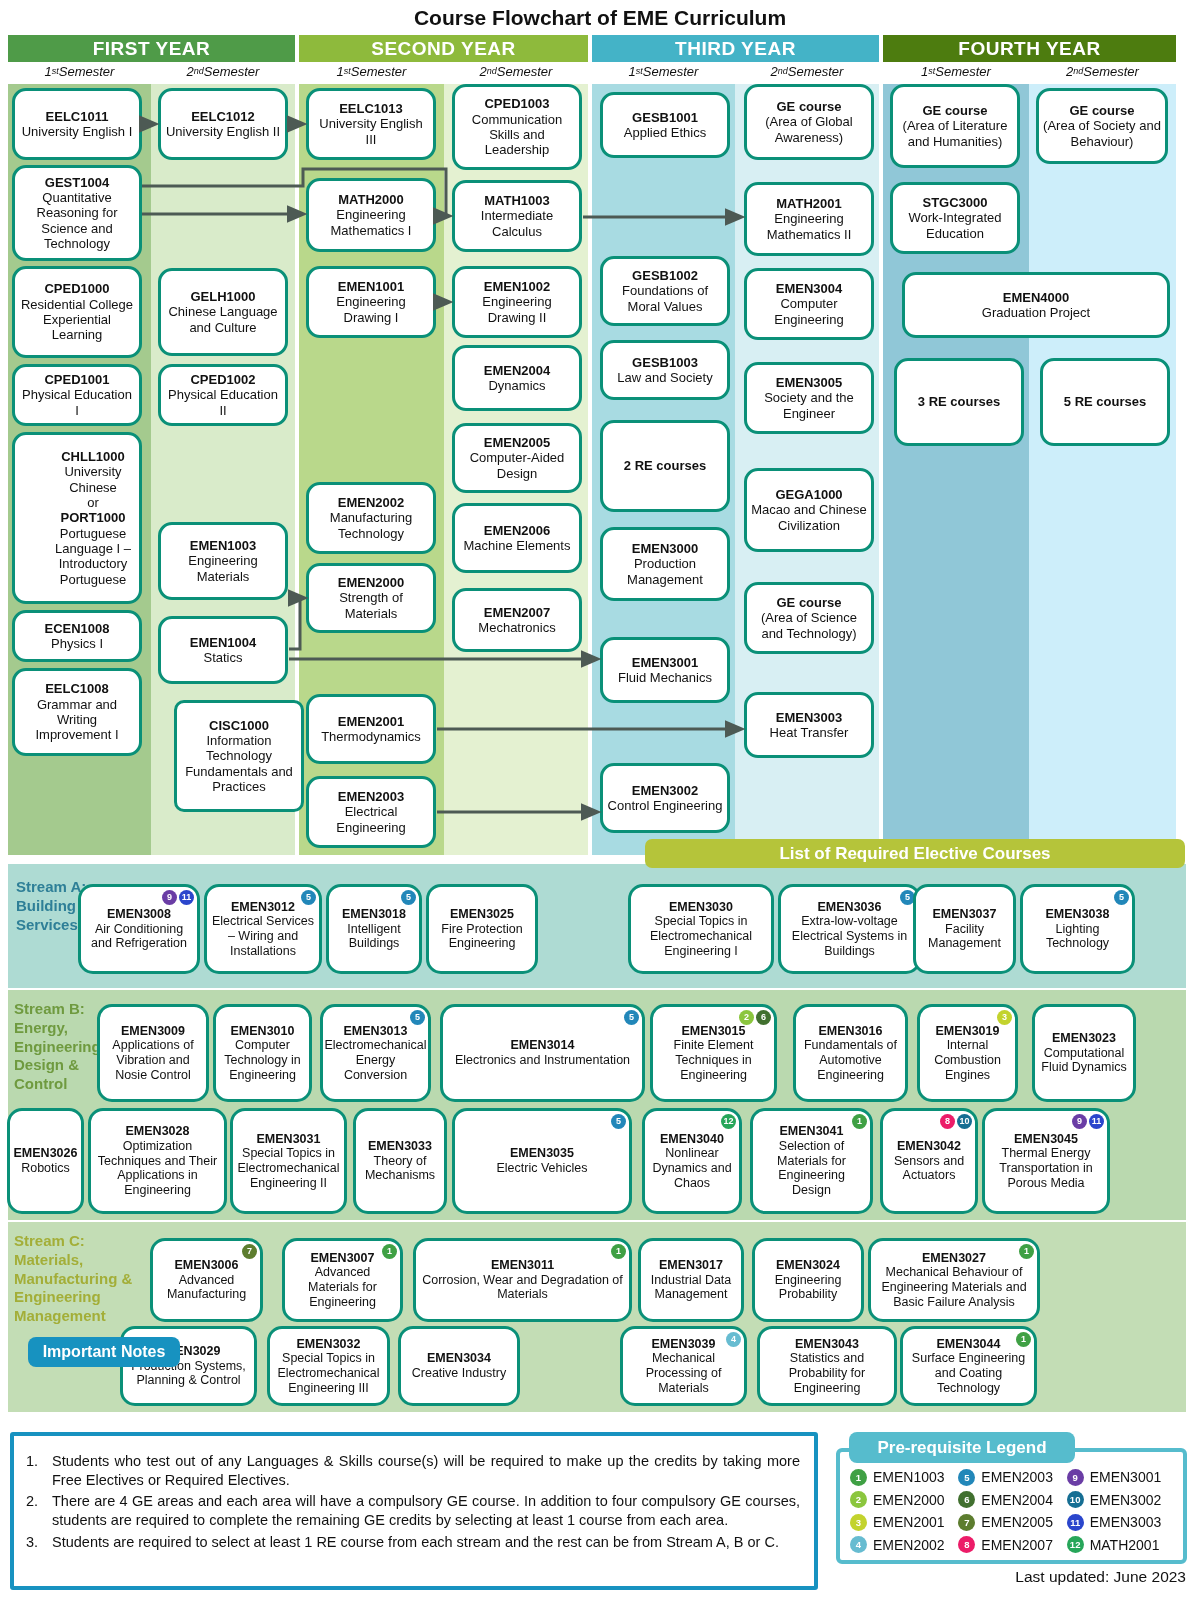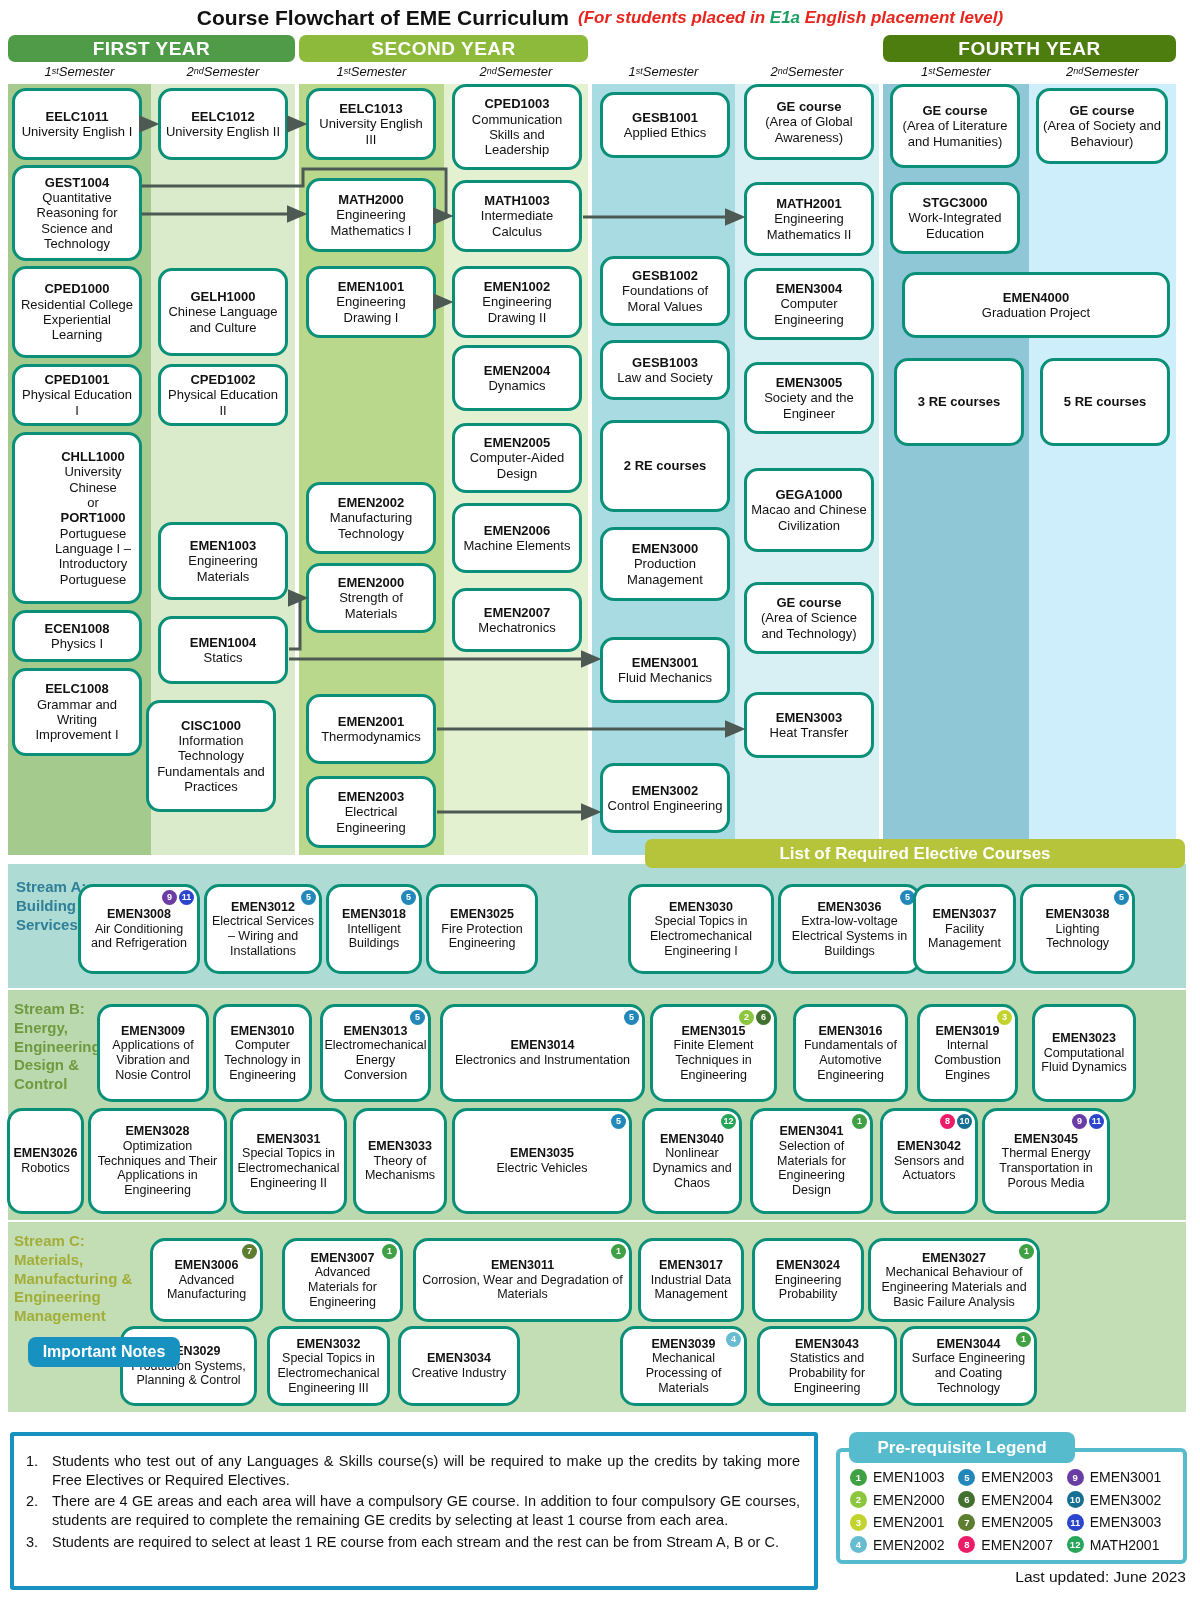--- a/index.html
+++ b/index.html
@@ -4,21 +4,21 @@
 <style>
   html,body{margin:0;padding:0;background:#fff;}
   #page{position:relative;width:1200px;height:1600px;background:#fff;overflow:hidden;
         font-family:"Liberation Sans","DejaVu Sans",sans-serif;color:#111;}
   .abs{position:absolute;}
   .title-row{left:0;top:4px;width:1200px;height:28px;display:flex;align-items:center;justify-content:center;gap:9px;}
   .title-main{font-size:21px;font-weight:bold;color:#111;}
   .title-note{font-size:17px;font-weight:bold;font-style:italic;color:#e8251d;}
   .title-note .hl{color:#1f9e63;}
   .year-head{top:35px;height:27px;display:flex;align-items:center;justify-content:center;
-             color:#fff;font-size:19px;font-weight:bold;letter-spacing:.5px;border-radius:7px;}
+             color:#fff;font-size:19px;font-weight:bold;letter-spacing:.5px;}
   .sem-label{top:61px;height:20px;display:flex;align-items:center;justify-content:center;
              font-size:13px;font-style:italic;color:#111;}
   .sem-label sup{font-size:9px;}
   .col-bg{top:84px;height:771px;}
   .node{background:#fff;border:3px solid #0a9078;border-radius:14px;box-sizing:border-box;
         display:flex;flex-direction:column;align-items:center;justify-content:center;
         text-align:center;font-size:13px;line-height:1.18;padding:2px 4px;z-index:3;}
   .node .b{font-weight:bold;}
   .sbox{font-size:12.5px;border-radius:15px;z-index:3;}
   .badge{position:absolute;top:3px;width:15px;height:15px;border-radius:50%;color:#fff;
@@ -44,21 +44,20 @@
                  display:flex;align-items:center;justify-content:center;flex:0 0 17px;}
   .legend-code{font-size:14px;color:#111;}
   .footer{left:0;top:1568px;width:1186px;text-align:right;font-size:15.5px;color:#111;}
 </style>
 </head>
 <body>
 
 <div id="page">
   <div class="abs title-row">
     <span class="title-main">Course Flowchart of EME Curriculum</span>
-    <span class="title-note"><span>(For students placed in </span><span class="hl">E1a</span><span> English placement level)</span></span>
   </div>
 
   <div id="flow">
       <div class="abs col-bg" style="left: 8px; width: 143px; background: rgb(164, 202, 142);"></div>
       <div class="abs col-bg" style="left: 151px; width: 144px; background: rgb(217, 235, 202);"></div>
       <div class="abs col-bg" style="left: 299px; width: 145px; background: rgb(185, 216, 139);"></div>
       <div class="abs col-bg" style="left: 444px; width: 144px; background: rgb(228, 241, 209);"></div>
       <div class="abs col-bg" style="left: 592px; width: 143px; background: rgb(168, 219, 226);"></div>
       <div class="abs col-bg" style="left: 735px; width: 144px; background: rgb(216, 239, 243);"></div>
       <div class="abs col-bg" style="left: 883px; width: 146px; background: rgb(144, 199, 215);"></div>
@@ -107,21 +106,21 @@
         <div class="ln">Physical Education II</div>
       </div>
       <div class="abs node" style="left: 158px; top: 522px; width: 130px; height: 78px;">
         <div class="ln b">EMEN1003</div>
         <div class="ln">Engineering Materials</div>
       </div>
       <div class="abs node" style="left: 158px; top: 616px; width: 130px; height: 68px;">
         <div class="ln b">EMEN1004</div>
         <div class="ln">Statics</div>
       </div>
-      <div class="abs node" style="left: 146px; top: 700px; width: 130px; height: 112px;">
+      <div class="abs node" style="left: 174px; top: 700px; width: 130px; height: 112px; border-radius: 10px;">
         <div class="ln b">CISC1000</div>
         <div class="ln">Information Technology Fundamentals and Practices</div>
       </div>
       <div class="abs node" style="left: 306px; top: 88px; width: 130px; height: 72px;">
         <div class="ln b">EELC1013</div>
         <div class="ln">University English III</div>
       </div>
       <div class="abs node" style="left: 306px; top: 178px; width: 130px; height: 74px;">
         <div class="ln b">MATH2000</div>
         <div class="ln">Engineering Mathematics I</div>
@@ -520,20 +519,21 @@
       </div>
     </div>
 
   <div class="abs footer">Last updated: June 2023</div>
 <div class="abs year-head" style="left: 8px; width: 287px; background: rgb(79, 155, 72);">FIRST YEAR</div>
     <div class="abs sem-label" style="left: 8px; width: 143px;">1<sup>st</sup> Semester</div>
     <div class="abs sem-label" style="left: 151px; width: 144px;">2<sup>nd</sup> Semester</div>
     <div class="abs year-head" style="left: 299px; width: 289px; background: rgb(142, 186, 60);">SECOND YEAR</div>
     <div class="abs sem-label" style="left: 299px; width: 145px;">1<sup>st</sup> Semester</div>
     <div class="abs sem-label" style="left: 444px; width: 144px;">2<sup>nd</sup> Semester</div>
+    <div class="abs year-head" style="left: 592px; width: 287px; background: rgb(68, 179, 199);">THIRD YEAR</div>
     <div class="abs sem-label" style="left: 592px; width: 143px;">1<sup>st</sup> Semester</div>
     <div class="abs sem-label" style="left: 735px; width: 144px;">2<sup>nd</sup> Semester</div>
     <div class="abs year-head" style="left: 883px; width: 293px; background: #4d7c0f;">FOURTH YEAR</div>
     <div class="abs sem-label" style="left: 883px; width: 146px;">1<sup>st</sup> Semester</div>
     <div class="abs sem-label" style="left: 1029px; width: 147px;">2<sup>nd</sup> Semester</div>
     <svg width="1200" height="1600" viewBox="0 0 1200 1600" id="arrow-svg" class="abs">
       <defs>
         <marker id="arr" markerWidth="8" markerHeight="8" refX="5.5" refY="3" orient="auto">
           <path d="M0,0 L7,3 L0,6 z" fill="#4d5a54"></path>
         </marker>

